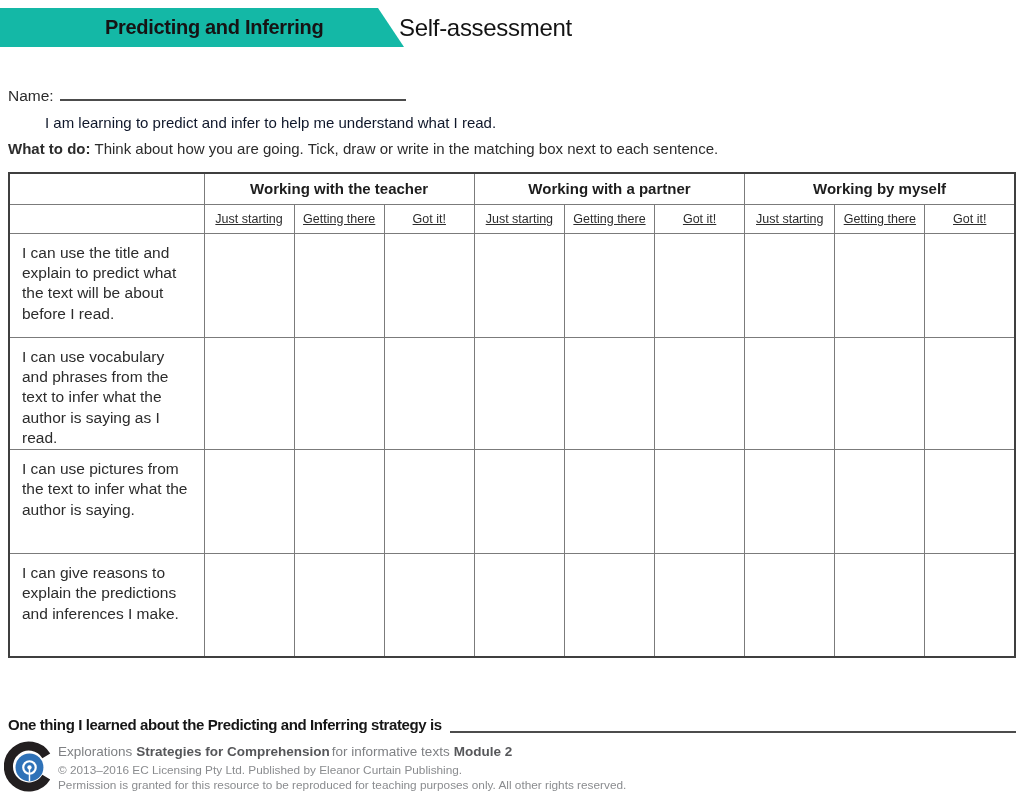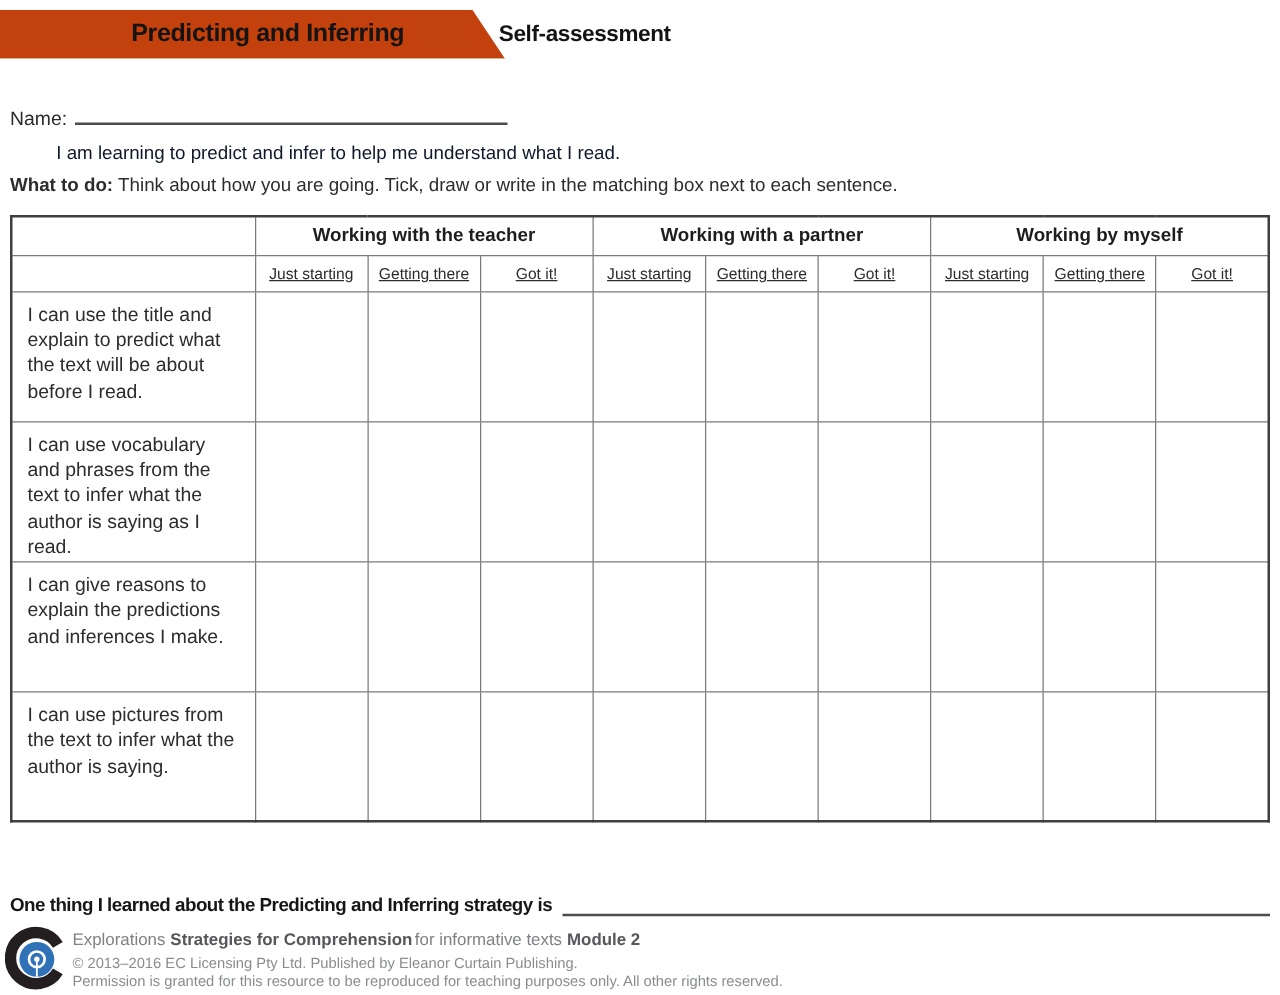--- a/index.html
+++ b/index.html
@@ -2,25 +2,25 @@
 <html><head>
 <meta charset="utf-8">
 <style>
   * { margin:0; padding:0; box-sizing:border-box; }
   html,body { width:1024px; height:796px; background:#ffffff; overflow:hidden; }
   body { position:relative; font-family:"Liberation Sans","DejaVu Sans",sans-serif; color:#222; }
 
   
   .banner { position:absolute; top:8px; left:0; width:1024px; height:39px; }
   .banner-red { position:absolute; left:0; top:0; width:404px; height:39px;
-                background:#c2410c; clip-path:polygon(0 0, 378px 0, 404px 39px, 0 39px); }
+                background:#14b8a6; clip-path:polygon(0 0, 378px 0, 404px 39px, 0 39px); }
   .banner-strategy { position:absolute; left:105px; top:0; height:39px; line-height:39px;
                      font-size:20px; font-weight:bold; color:#161314; letter-spacing:-0.3px; }
   .banner-subtitle { position:absolute; left:399px; top:0; height:39px; line-height:39px;
-                     font-size:18px; font-weight:bold; color:#131313; letter-spacing:-0.3px; }
+                     font-size:24px; font-weight:normal; color:#131313; letter-spacing:-0.3px; }
 
   
   .name-row { position:absolute; top:87px; left:8px; font-size:15.5px; color:#2c2c2c; }
   .name-line { display:inline-block; width:346px; height:13px;
                border-bottom:2px solid #4c4c4c; margin-left:6px; vertical-align:baseline; }
   .learning-line { position:absolute; top:114px; left:8px; font-size:15px; color:#0f172a;margin-left:37px; }
   .whattodo-line { position:absolute; top:140px; left:8px; font-size:15px; color:#2c2c2c; }
   .whattodo-line b { margin-right:4px; }
 
   
@@ -121,33 +121,33 @@
     <td class="cell"></td>
     <td class="cell"></td>
     <td class="cell"></td>
     <td class="cell"></td>
     <td class="cell"></td>
     <td class="cell"></td>
     <td class="cell"></td>
     <td class="cell"></td>
   </tr>
   <tr class="body-row">
-    <td class="stmt">I can give reasons to explain the predictions and inferences I make.</td>
+    <td class="stmt">I can use pictures from the text to infer what the author is saying.</td>
     <td class="cell"></td>
     <td class="cell"></td>
     <td class="cell"></td>
     <td class="cell"></td>
     <td class="cell"></td>
     <td class="cell"></td>
     <td class="cell"></td>
     <td class="cell"></td>
     <td class="cell"></td>
   </tr>
   <tr class="body-row">
-    <td class="stmt">I can use pictures from the text to infer what the author is saying.</td>
+    <td class="stmt">I can give reasons to explain the predictions and inferences I make.</td>
     <td class="cell"></td>
     <td class="cell"></td>
     <td class="cell"></td>
     <td class="cell"></td>
     <td class="cell"></td>
     <td class="cell"></td>
     <td class="cell"></td>
     <td class="cell"></td>
     <td class="cell"></td>
   </tr>

